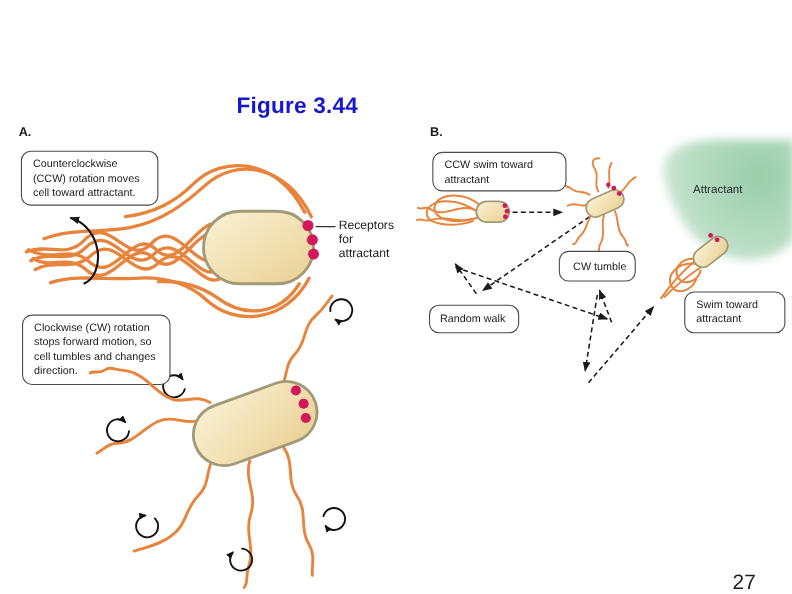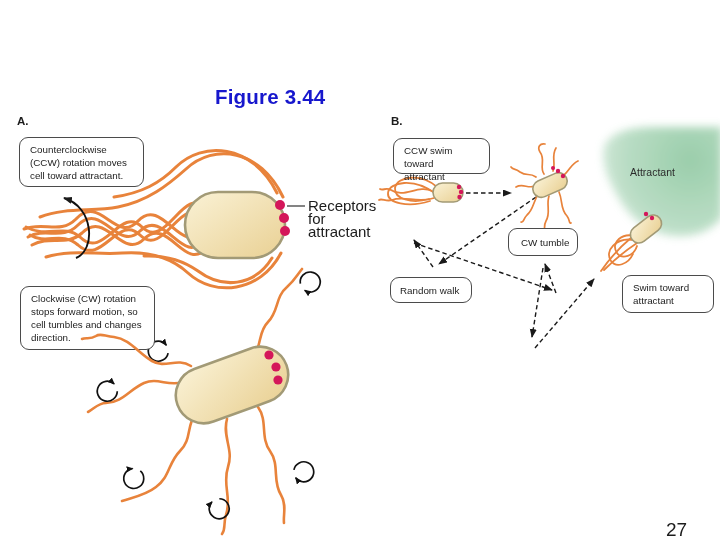--- a/index.html
+++ b/index.html
@@ -18,25 +18,25 @@
   .panel-label.a{left:17px;top:90px;}
   .panel-label.b{left:391px;top:90px;}
   .abox{
     position:absolute;z-index:2;background:#ffffff;
     border:1.2px solid #4b4b4b;border-radius:9px;
     font-size:9.8px;line-height:13px;color:#1c1c1c;
     padding:5px 6px 4px 10px;box-sizing:border-box;
   }
   .box-ccw{left:19px;top:112px;width:125px;height:50px;}
   .box-cw{left:20px;top:261px;width:135px;height:64px;}
-  .box-ccw-swim{left:393px;top:113px;width:97px;height:36px;}
+  .box-ccw-swim{left:393px;top:113px;width:122px;height:36px;}
   .box-cw-tumble{left:508px;top:203px;width:70px;height:28px;padding-top:7px;padding-left:12px;}
   .box-random-walk{left:390px;top:252px;width:82px;height:26px;padding-top:6px;padding-left:9px;}
-  .box-swim{left:622px;top:250px;width:92px;height:38px;}
-  .free-label{position:absolute;z-index:2;font-size:15px;line-height:13px;color:#1c1c1c;}
+  .box-swim{left:622px;top:240px;width:92px;height:38px;}
+  .free-label{position:absolute;z-index:2;font-size:11px;line-height:13px;color:#1c1c1c;}
   .receptors{left:308px;top:174px;}
   .attractant{left:630px;top:141px;font-size:10.5px;color:#2b2b2b;}
   .page-number{position:absolute;left:666px;top:494px;z-index:2;font-size:19px;color:#1c1c1c;}
 </style>
 </head>
 <body>
 
 <div class="slide">
 
   <svg class="artwork" viewBox="0 0 720 540" xmlns="http://www.w3.org/2000/svg">

